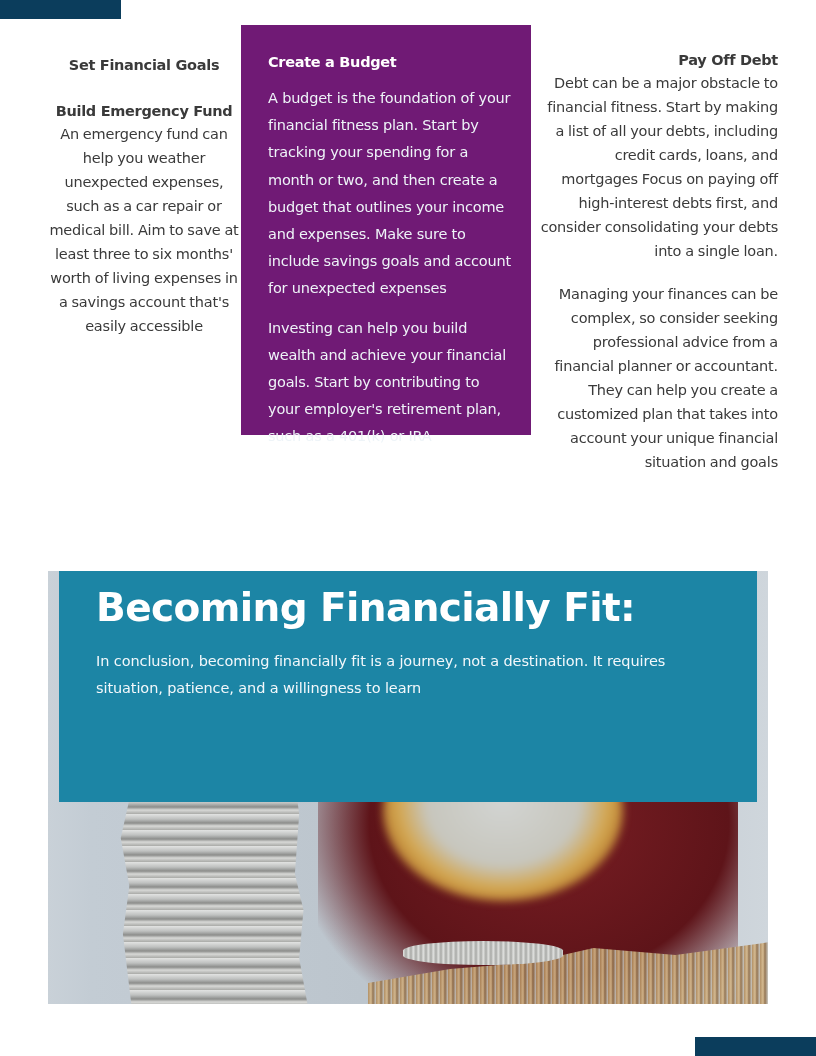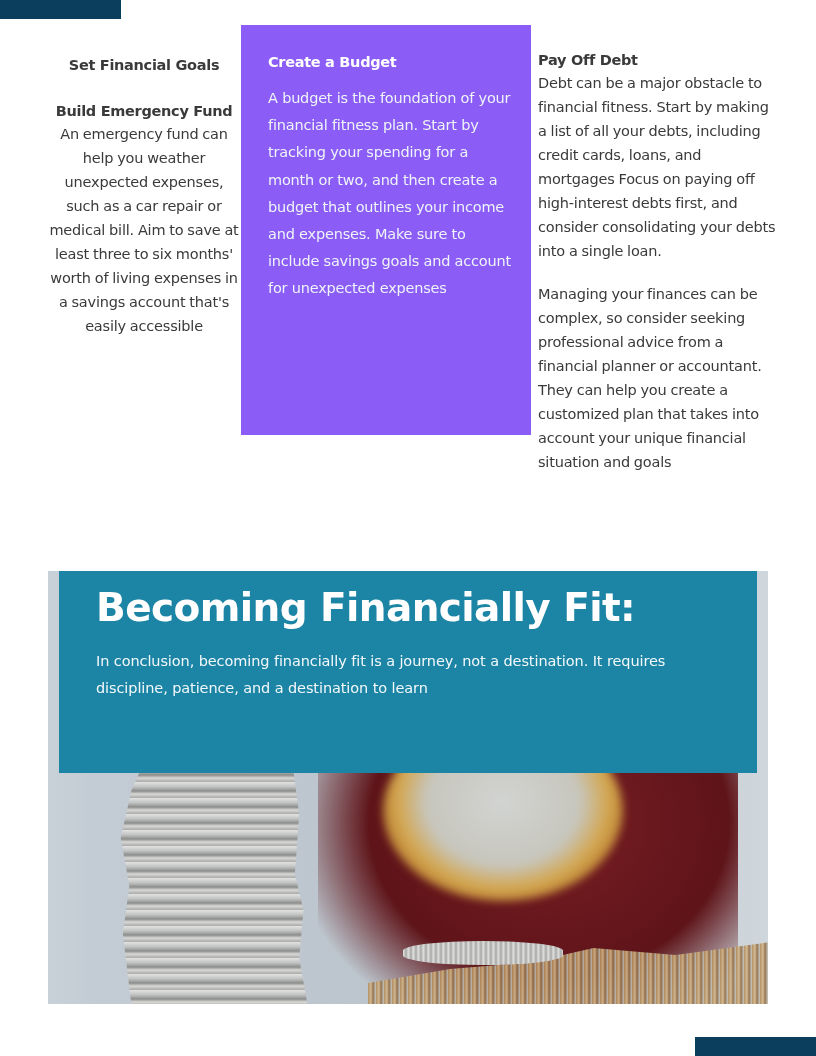--- a/index.html
+++ b/index.html
@@ -4,22 +4,22 @@
   <style>
     * { box-sizing: border-box; margin: 0; padding: 0; }
     html, body { width: 816px; height: 1056px; background: #ffffff; overflow: hidden; }
     body { position: relative; font-family: "DejaVu Sans", sans-serif; color: #3a3a3a; }
 
     .corner-bar-top { position: absolute; left: 0; top: 0; width: 121px; height: 19px; background: #0b3d5c; }
     .corner-bar-bottom { position: absolute; left: 695px; top: 1037px; width: 121px; height: 19px; background: #0b3d5c; }
 
     .col { position: absolute; }
     .col-left { left: 48px; top: 54px; width: 192px; text-align: center; }
-    .col-mid { left: 241px; top: 25px; width: 290px; height: 410px; background: #8b5cf6; padding: 26px 20px 0 27px; color: #f2f6f9; }
-    .col-right { left: 538px; top: 49px; width: 240px; }
+    .col-mid { left: 241px; top: 25px; width: 290px; height: 410px; background: #701a75; padding: 26px 20px 0 27px; color: #f2f6f9; }
+    .col-right { left: 538px; top: 49px; width: 240px; text-align: right; }
 
     .tip { margin-bottom: 19px; }
     .tip h3 { font-size: 14.5px; font-weight: bold; color: #3a3a3a; line-height: 22px; letter-spacing: -0.3px; }
     .tip p { font-size: 14.5px; line-height: 24px; color: #3a3a3a; letter-spacing: -0.2px; }
     .col-left .tip p, .col-right .tip p { word-spacing: -0.5px; }
 
     .col-mid .tip h3 { color: #ffffff; line-height: 22px; font-size: 14.5px; }
     .col-mid .tip p { color: #eef4f8; line-height: 27.2px; font-size: 14.5px; margin-top: 12px; }
     .col-mid .tip { margin-bottom: 12px; }
 
@@ -31,21 +31,21 @@
       background: radial-gradient(ellipse at 50% 45%, #d2d4d2 0%, #c7c6bd 45%, #d3a650 62%, #c08a3a 70%, rgba(120,40,30,0) 80%); filter: blur(4px); }
     .photo .coin-stack { position: absolute; left: 62px; top: 195px; width: 215px; height: 240px;
       background: repeating-linear-gradient(180deg, #e2e3e2 0px, #bfc1c0 5px, #8c8d8b 9px, #d8d9d7 12px, #a9aaa7 16px);
       clip-path: polygon(15% 0, 85% 0, 88% 20%, 86% 45%, 90% 60%, 88% 80%, 92% 100%, 10% 100%, 6% 70%, 9% 50%, 5% 30%, 10% 10%); }
     .photo .coin-pile { position: absolute; left: 320px; top: 370px; width: 410px; height: 70px;
       background: repeating-linear-gradient(90deg, #b08a5a 0px, #d6b88a 3px, #8e6b44 5px, #c9c7c0 8px);
       clip-path: polygon(0 60%, 20% 40%, 40% 30%, 55% 10%, 75% 20%, 100% 0, 100% 100%, 0 100%); opacity: .9; }
     .photo .coin-top { position: absolute; left: 355px; top: 370px; width: 160px; height: 24px; border-radius: 50% / 40%;
       background: repeating-linear-gradient(90deg, #e5e6e4 0px, #a8a9a6 3px, #d9dad8 5px); }
 
-    .banner { position: absolute; left: 59px; top: 571px; width: 698px; height: 202px; background: #1c85a5; padding: 12px 36px 0 37px; color: #ffffff; }
+    .banner { position: absolute; left: 59px; top: 571px; width: 698px; height: 231px; background: #1c85a5; padding: 12px 36px 0 37px; color: #ffffff; }
     .banner h1 { font-size: 39px; font-weight: bold; line-height: 50px; letter-spacing: -0.6px; }
     .banner h2 { font-size: 29px; font-weight: normal; line-height: 36px; letter-spacing: -0.3px; margin-top: -2px; }
     .banner p { font-size: 14.5px; line-height: 27px; margin-top: 15px; color: #f3f8fb; width: 600px; letter-spacing: -0.1px; }
   </style>
 </head>
 <body>
 
 <div class="corner-bar-top"></div>
 
 <section class="col col-left">
@@ -57,20 +57,21 @@
     <p>An emergency fund can help you weather unexpected expenses, such as a car repair or medical bill. Aim to save at least three to six months' worth of living expenses in a savings account that's easily accessible</p>
   </div>
 </section>
 
 <section class="col col-mid">
   <div class="tip">
     <h3>Create a Budget</h3>
     <p>A budget is the foundation of your financial fitness plan. Start by tracking your spending for a month or two, and then create a budget that outlines your income and expenses. Make sure to include savings goals and account for unexpected expenses</p>
   </div>
   <div class="tip">
+    <p>Investing can help you build wealth and achieve your financial goals. Start by contributing to your employer's retirement plan, such as a 401(k) or IRA</p>
   </div>
 </section>
 
 <section class="col col-right">
   <div class="tip">
     <h3>Pay Off Debt</h3>
     <p>Debt can be a major obstacle to financial fitness. Start by making a list of all your debts, including credit cards, loans, and mortgages Focus on paying off high-interest debts first, and consider consolidating your debts into a single loan.</p>
   </div>
   <div class="tip" style="margin-top:0px;">
     <p>Managing your finances can be complex, so consider seeking professional advice from a financial planner or accountant. They can help you create a customized plan that takes into account your unique financial situation and goals</p>
@@ -80,16 +81,16 @@
 <div class="photo">
   <div class="bokeh-red"></div>
   <div class="bokeh-clock"></div>
   <div class="coin-stack"></div>
   <div class="coin-pile"></div>
   <div class="coin-top"></div>
 </div>
 
 <div class="banner">
   <h1>Becoming Financially Fit:</h1>
-  <p>In conclusion, becoming financially fit is a journey, not a destination. It requires discipline, patience, and a destination to learn</p>
+  <p>In conclusion, becoming financially fit is a journey, not a destination. It requires situation, patience, and a willingness to learn</p>
 </div>
 
 <div class="corner-bar-bottom"></div>
 
 </body></html>

